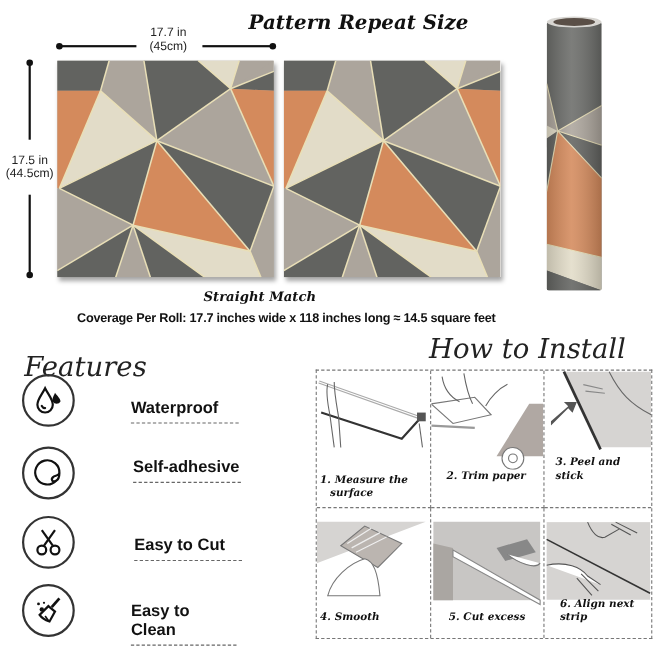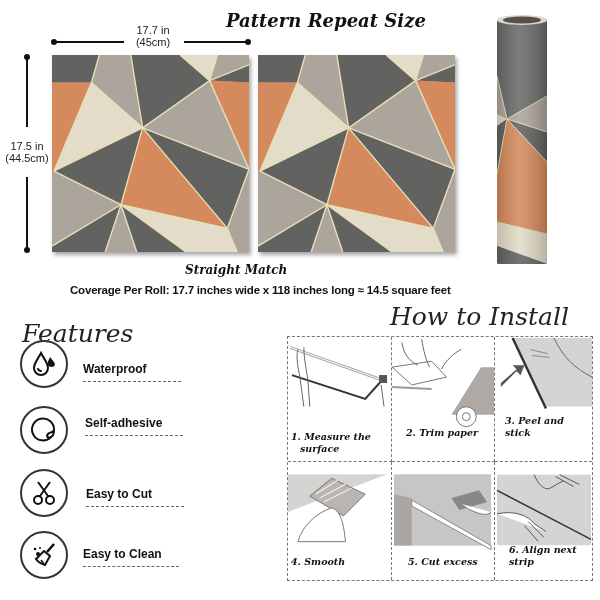--- a/index.html
+++ b/index.html
@@ -6,21 +6,21 @@
   body { width:600px; height:600px; background:#ffffff; position:relative; overflow:hidden; font-family:"Liberation Sans", sans-serif; color:#111; }
   .abs { position:absolute; }
   .title-serif { font-family:"DejaVu Serif", serif; font-style:italic; font-weight:bold; }
   .dim-text { font-family:"Liberation Sans", sans-serif; font-size:11px; color:#222; text-align:center; line-height:12px; }
   .tile { position:absolute; width:197px; height:197px; box-shadow:2px 3px 4px rgba(0,0,0,0.35); }
   .tile svg { width:100%; height:100%; display:block; }
   .roll { position:absolute; left:497px; top:14px; width:50px; height:250px; }
   .features-title { font-family:"DejaVu Serif", serif; font-style:italic; font-size:25px; color:#222; }
   .install-title { font-family:"DejaVu Serif", serif; font-style:italic; font-size:25px; color:#222;margin-left:30px; }
   .feat-circle { position:absolute; width:48px; height:48px; border:2px solid #333; border-radius:50%; box-sizing:border-box; display:flex; align-items:center; justify-content:center; }
-  .feat-label { position:absolute; font-family:"Liberation Sans", sans-serif; font-weight:bold; font-size:12px; color:#111; padding-bottom:5px; border-bottom:1px dashed #666; width:98px; }
+  .feat-label { position:absolute; font-family:"Liberation Sans", sans-serif; font-weight:bold; font-size:15px; color:#111; padding-bottom:5px; border-bottom:1px dashed #666; width:98px;margin-left:36px; }
   .grid { position:absolute; left:287px; top:336px; width:306px; height:245px; border:1px dashed #777; box-sizing:border-box; display:grid; grid-template-columns:104px 103px 1fr; grid-template-rows:125px 1fr; }
   .cell { position:relative; border-right:1px dashed #777; border-bottom:1px dashed #777; box-sizing:border-box; overflow:hidden; }
   .cell.c3 { border-right:none; }
   .cell.r2 { border-bottom:none; }
   .cell svg { position:absolute; left:0; top:0; width:100%; height:90px; }
   .step-label { position:absolute; left:3px; bottom:6px; font-family:"DejaVu Serif", serif; font-weight:bold; font-style:italic; font-size:9.5px; color:#111; line-height:12px; }
 </style>
 </head>
 <body>
 

